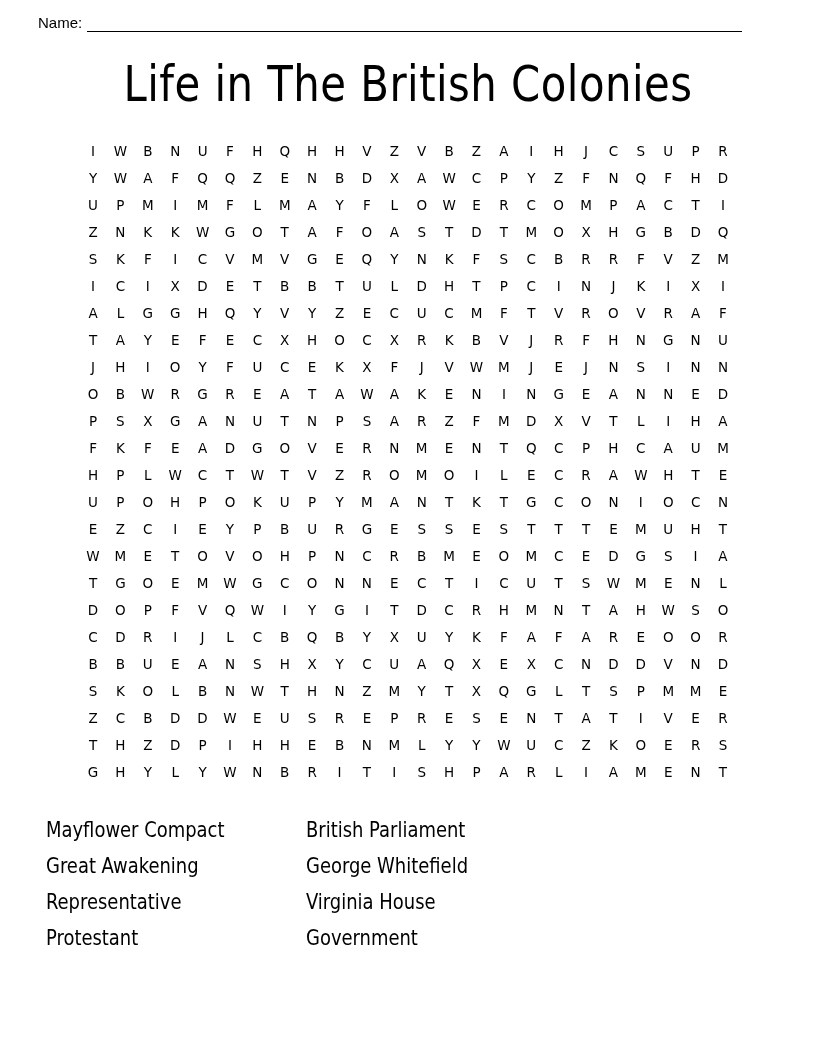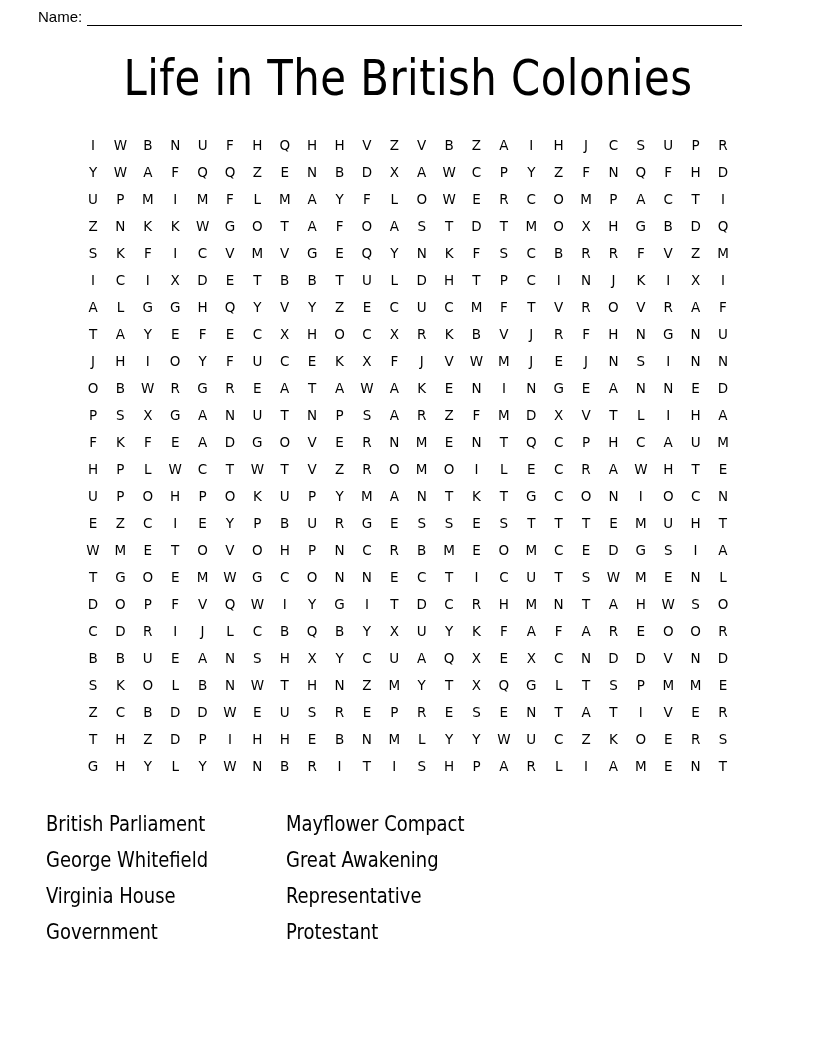--- a/index.html
+++ b/index.html
@@ -15,21 +15,21 @@
     color: #000000;
     position: relative;
     overflow: hidden;
   }
 
   
   .name-row {
     display: flex;
     align-items: flex-end;
     padding: 4px 74px 0 38px;
-    height: 26px;
+    height: 32px;
   }
   .name-label {
     font-size: 15px;
     line-height: 18px;
     white-space: nowrap;
     letter-spacing: 0px;
   }
   .name-rule {
     flex: 1 1 auto;
     border-bottom: 1px solid #000000;
@@ -677,25 +677,25 @@
       <div class="cell">I</div>
       <div class="cell">A</div>
       <div class="cell">M</div>
       <div class="cell">E</div>
       <div class="cell">N</div>
       <div class="cell">T</div>
     </div>
 </div>
 
 <div class="wordlist" id="wordlist">
+    <div class="word-col col-3">
+      <div class="word">Mayflower Compact</div>
+      <div class="word">Great Awakening</div>
+      <div class="word">Representative</div>
+      <div class="word">Protestant</div>
+    </div>
     <div class="word-col">
       <div class="word">British Parliament</div>
       <div class="word">George Whitefield</div>
       <div class="word">Virginia House</div>
       <div class="word">Government</div>
     </div>
-    <div class="word-col col-3">
-      <div class="word">Mayflower Compact</div>
-      <div class="word">Great Awakening</div>
-      <div class="word">Representative</div>
-      <div class="word">Protestant</div>
-    </div>
   </div>
 
 </body></html>

